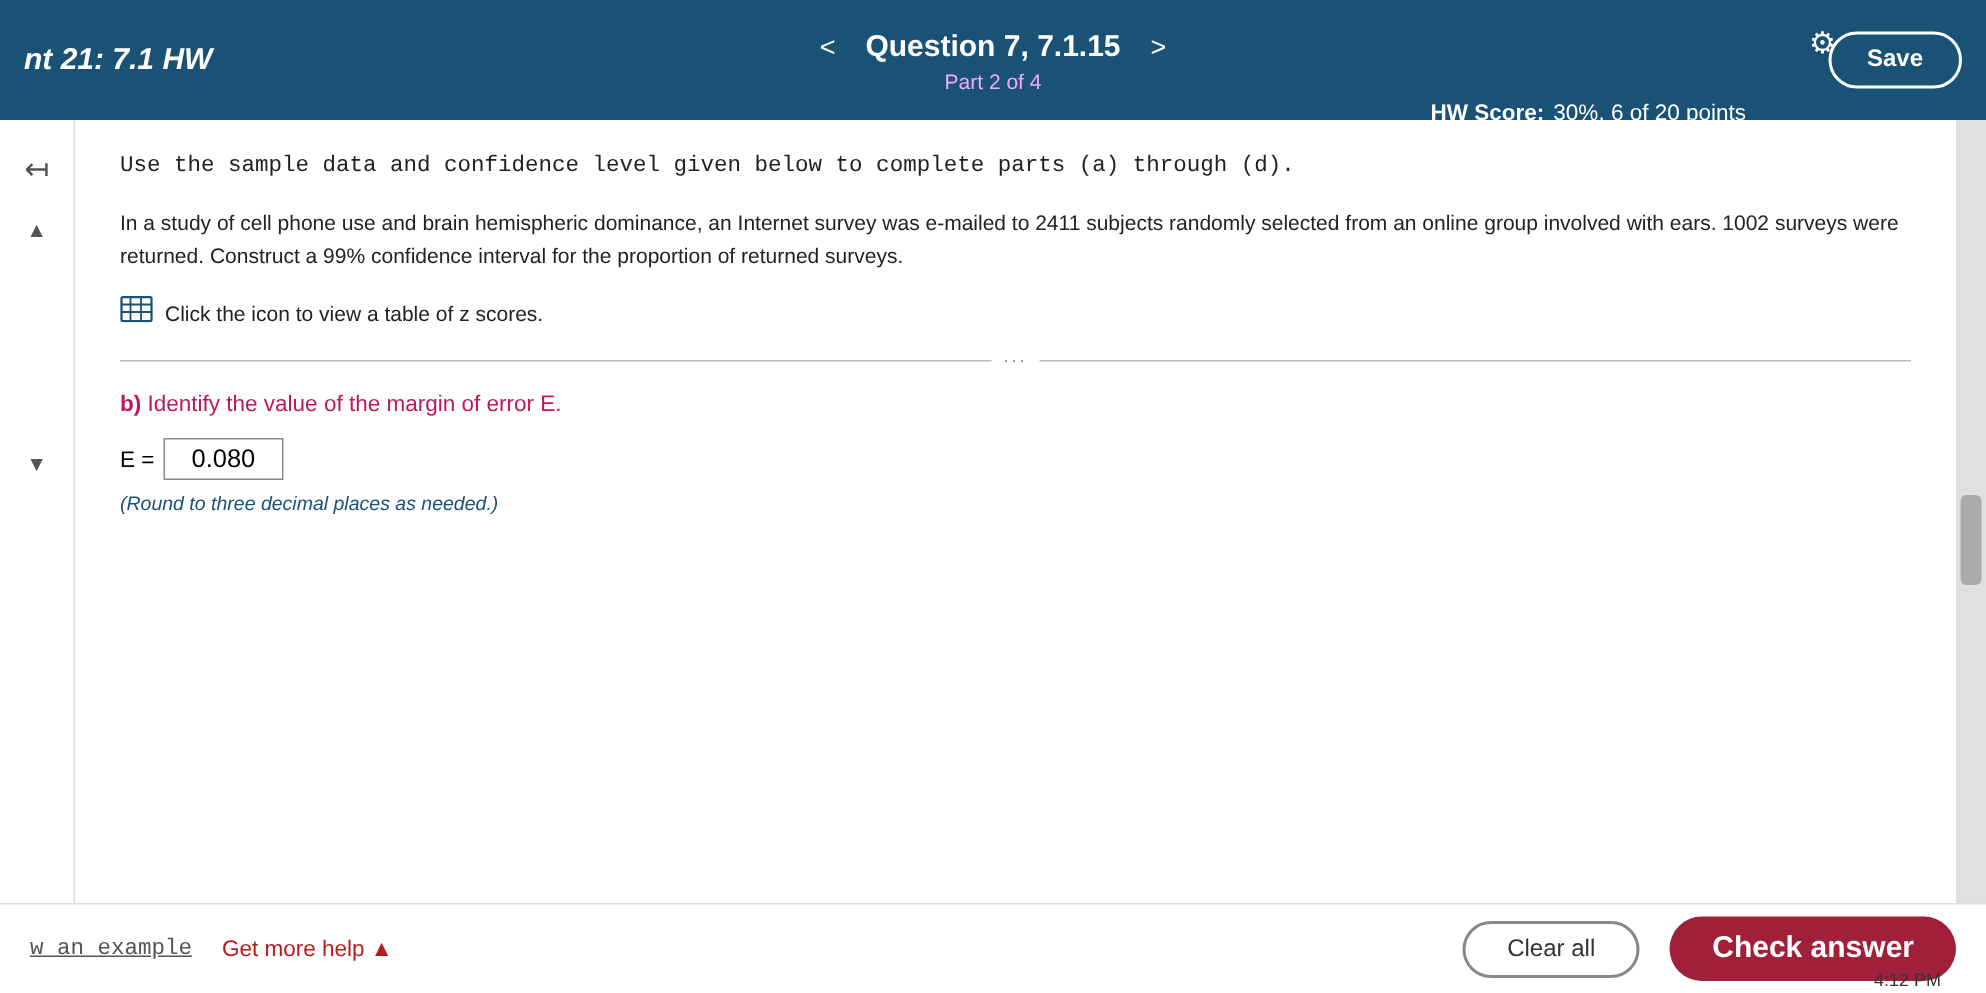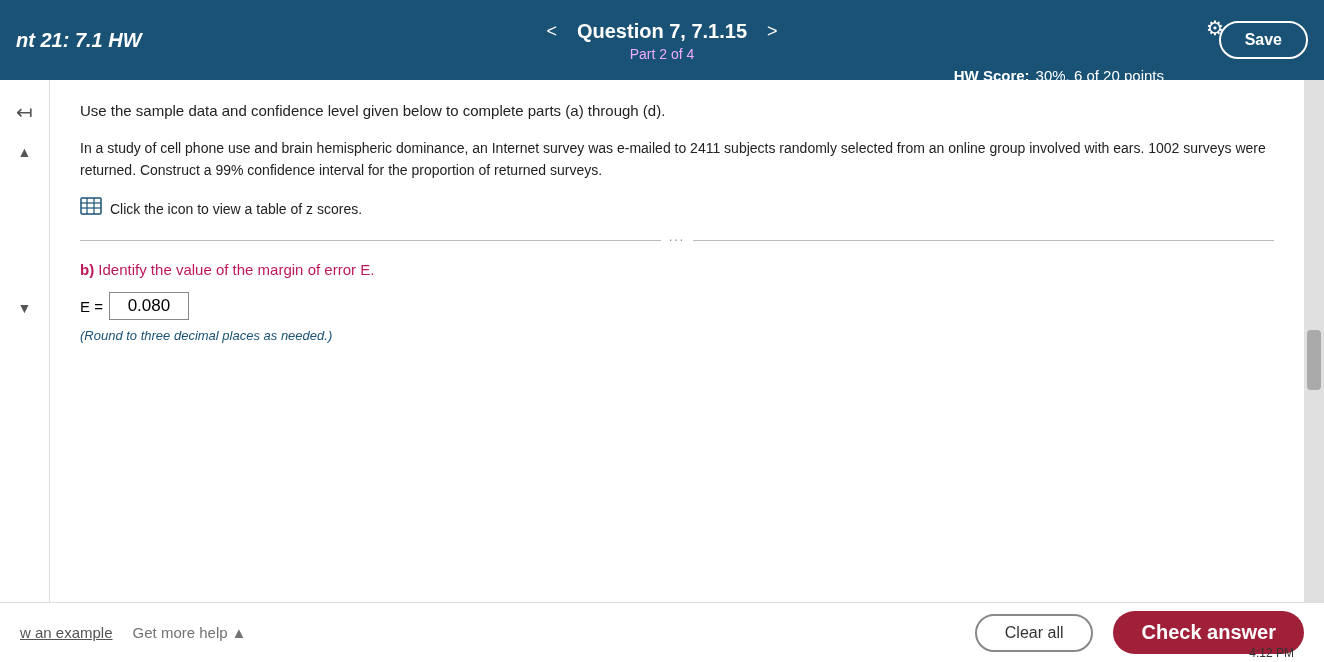--- a/index.html
+++ b/index.html
@@ -133,20 +133,21 @@
       padding: 20px 30px;
       overflow-y: auto;
       position: relative;
     }
 
     .question-text {
       font-size: 15px;
       color: #222;
       margin-bottom: 14px;
       line-height: 1.5;
+      font-family: Liberation Mono, monospace;
     }
 
     .body-text {
       font-size: 14px;
       color: #222;
       line-height: 1.6;
       margin-bottom: 16px;
     }
 
     .table-link {
@@ -235,24 +236,25 @@
       display: flex;
       align-items: center;
       padding: 0 20px;
       gap: 20px;
     }
     .bottom-link {
       font-size: 15px;
       color: #555;
       cursor: pointer;
       text-decoration: underline;
+      font-family: Liberation Mono, monospace;
     }
     .bottom-link-plain {
       font-size: 15px;
-      color: #737373;
+      color: #b91c1c;
       cursor: pointer;
       display: flex;
       align-items: flex-end;
       gap: 4px;
     }
     .bottom-spacer { flex: 1; }
 
     .clear-btn {
       background: white;
       color: #333;

